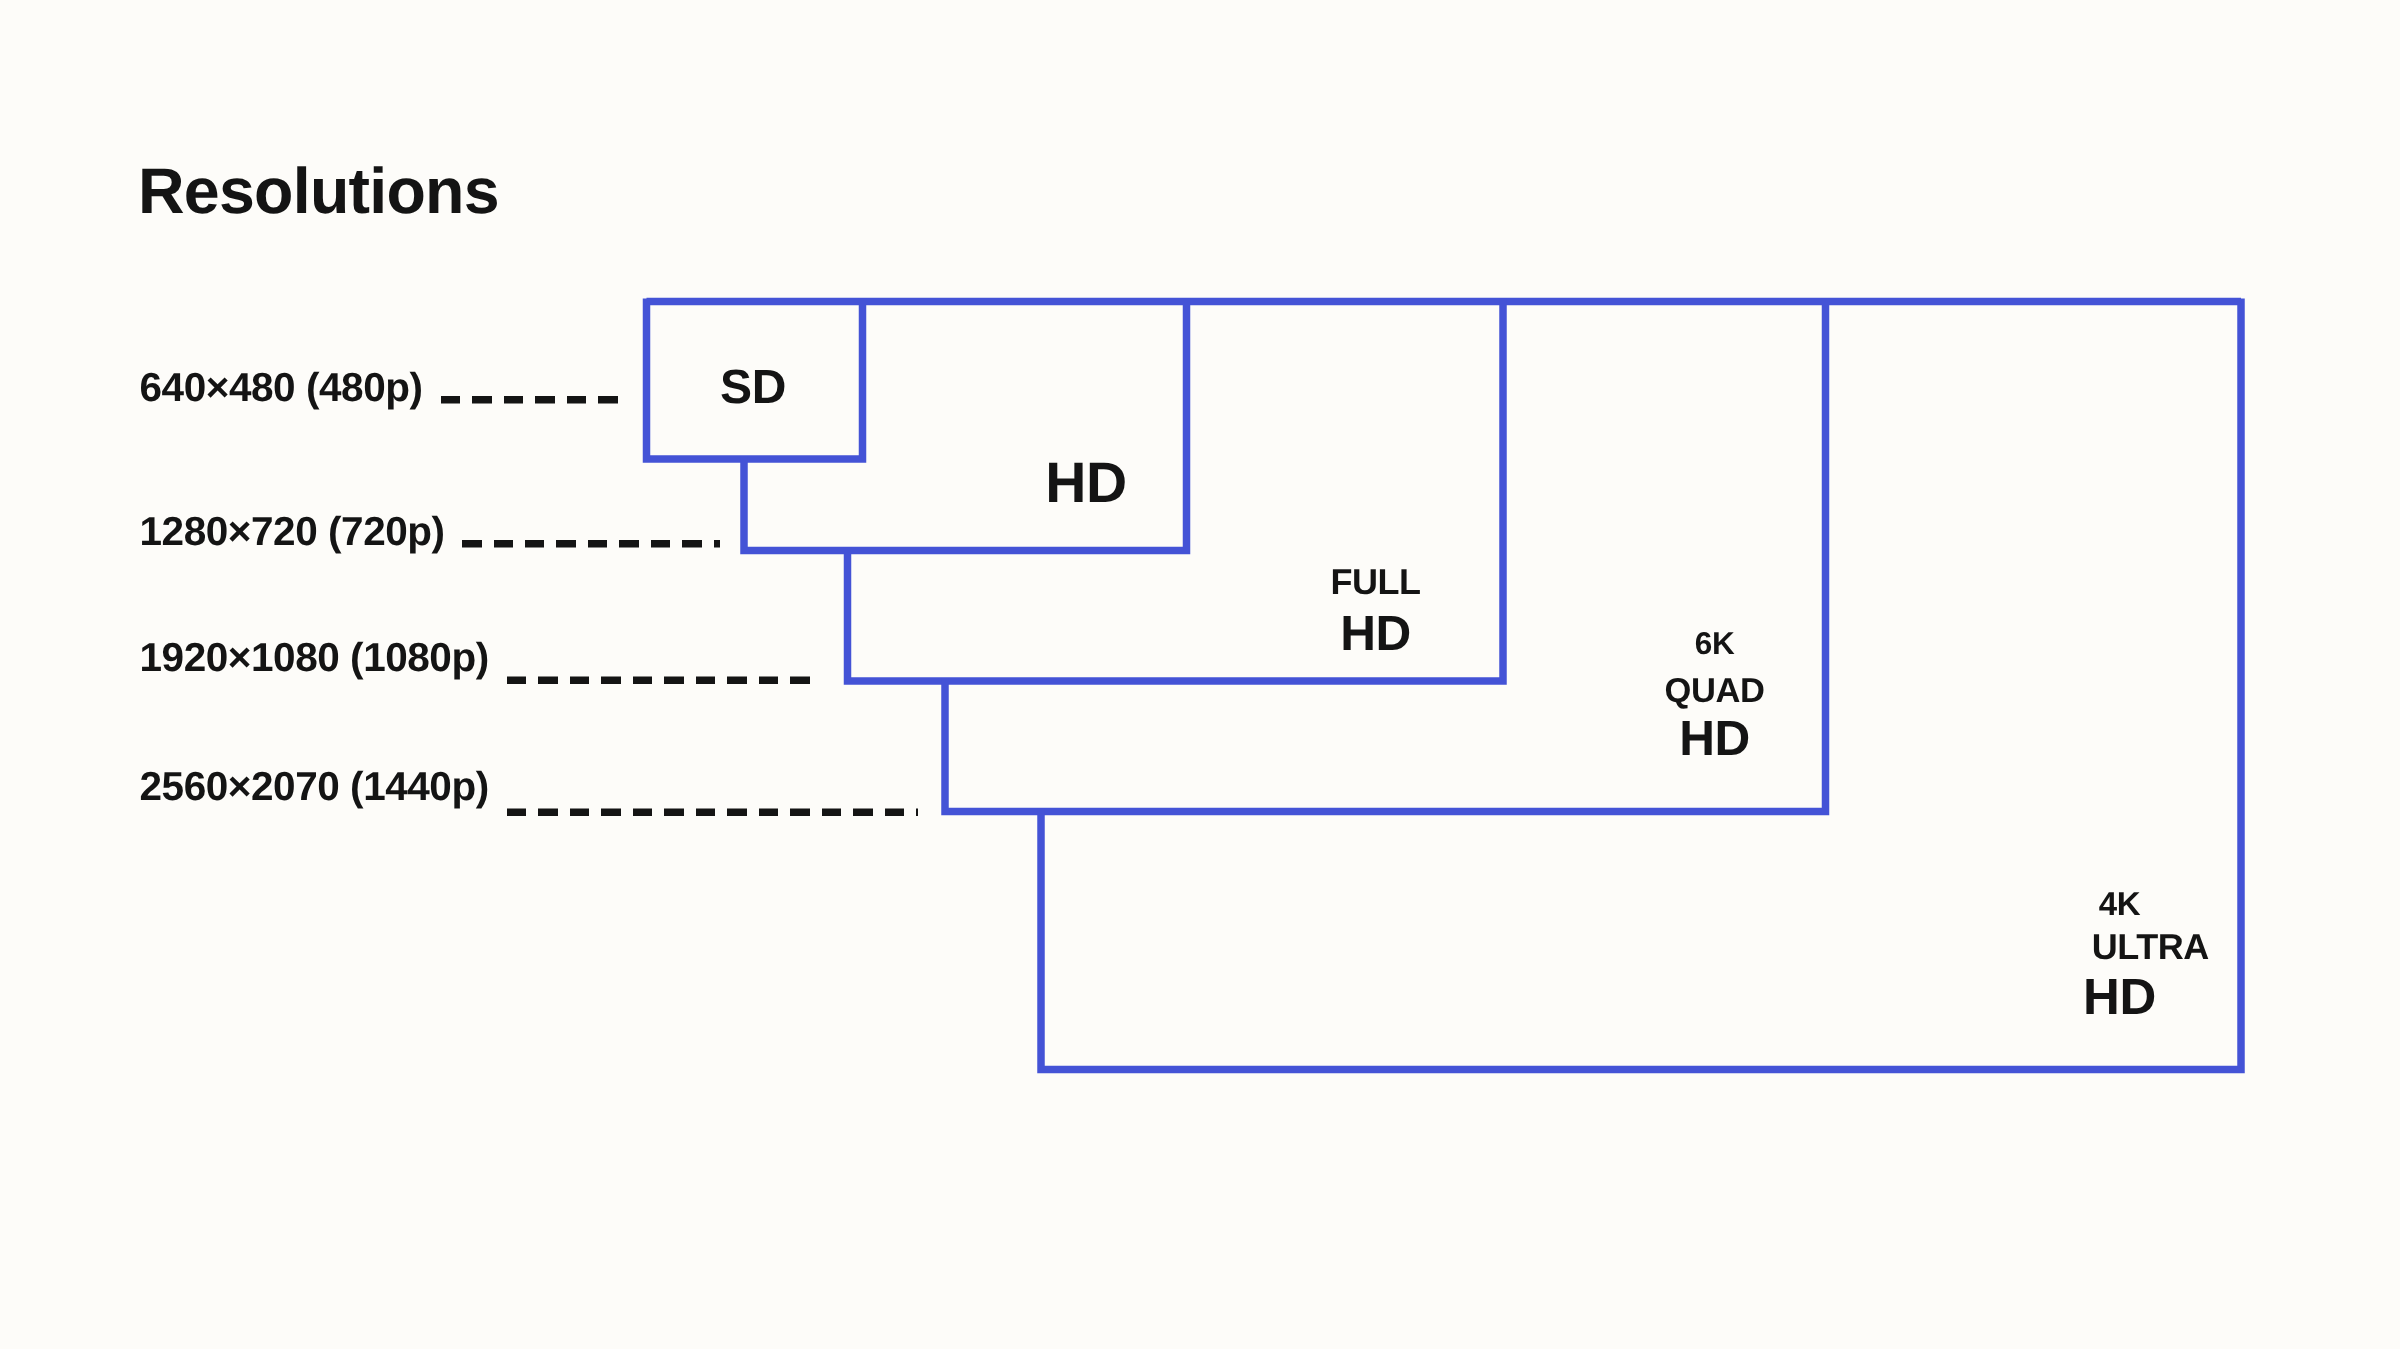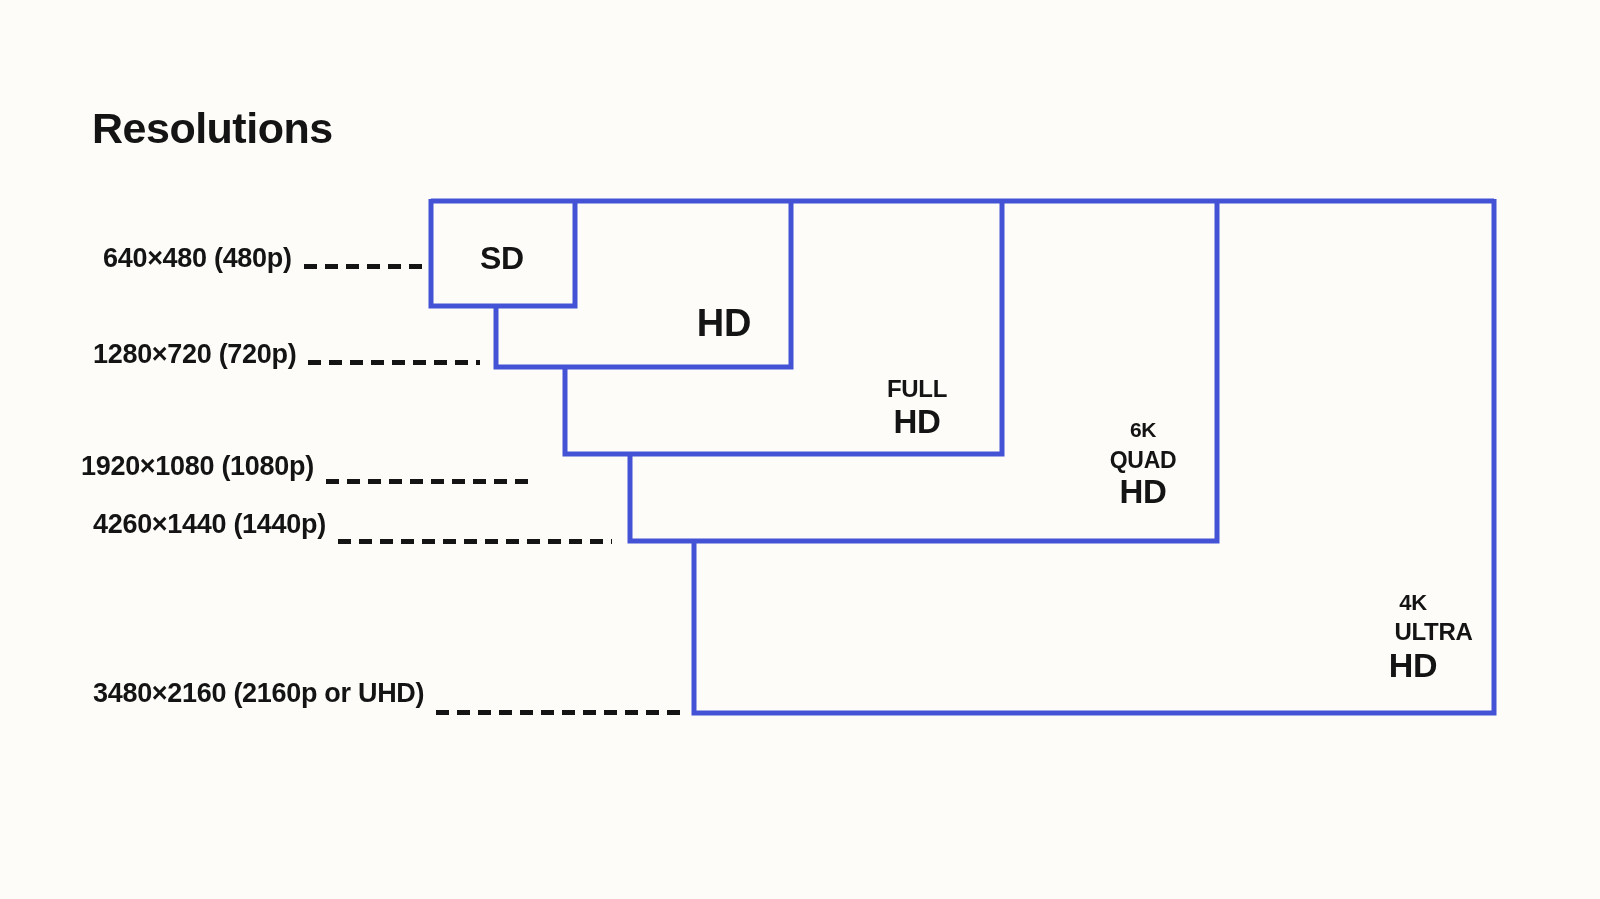--- a/index.html
+++ b/index.html
@@ -21,25 +21,25 @@
     position:absolute;display:flex;height:44px;align-items:flex-start;
   }
   .res-label{
     font-size:27px;line-height:44px;font-weight:800;white-space:nowrap;
     letter-spacing:-0.3px;
   }
   .leader{
     flex:1;height:5px;margin-left:12px;
     background:repeating-linear-gradient(90deg,#141414 0 13px,transparent 13px 21px);
   }
-  .row-480p{top:236px;left:103px;width:324px;text-align:right;}
+  .row-480p{top:236px;left:93px;width:324px;text-align:right;}
   .row-480p  .leader{margin-top:28px;}
   .row-720p{top:332px;left:93px;width:387px;}
   .row-720p  .leader{margin-top:28px;}
-  .row-1080p{top:416px;left:81px;width:455px;margin-top:28px;}
+  .row-1080p{top:416px;left:93px;width:455px;}
   .row-1080p .leader{margin-top:35px;}
   .row-1440p{top:502px;left:93px;width:519px;}
   .row-1440p .leader{margin-top:37px;}
   .row-2160p{top:671px;left:93px;width:587px;}
   .row-2160p .leader{margin-top:39px;}
   .box-label{
     position:absolute;transform:translate(-50%,-50%);
     text-align:center;font-weight:800;white-space:nowrap;letter-spacing:-0.3px;
   }
   .box-label span{display:block;}
@@ -79,25 +79,21 @@
   </div>
   <div class="res-row row-720p">
     <span class="res-label">1280×720 (720p)</span>
     <span class="leader"></span>
   </div>
   <div class="res-row row-1080p">
     <span class="res-label">1920×1080 (1080p)</span>
     <span class="leader"></span>
   </div>
   <div class="res-row row-1440p">
-    <span class="res-label">4260×1440 (1440p)</span>
-    <span class="leader"></span>
-  </div>
-  <div class="res-row row-2160p">
-    <span class="res-label">3480×2160 (2160p or UHD)</span>
+    <span class="res-label">2560×2070 (1440p)</span>
     <span class="leader"></span>
   </div>
 
   <div class="box-label lbl-sd">
     <span>SD</span>
   </div>
   <div class="box-label lbl-hd">
     <span>HD</span>
   </div>
   <div class="box-label lbl-fhd">

